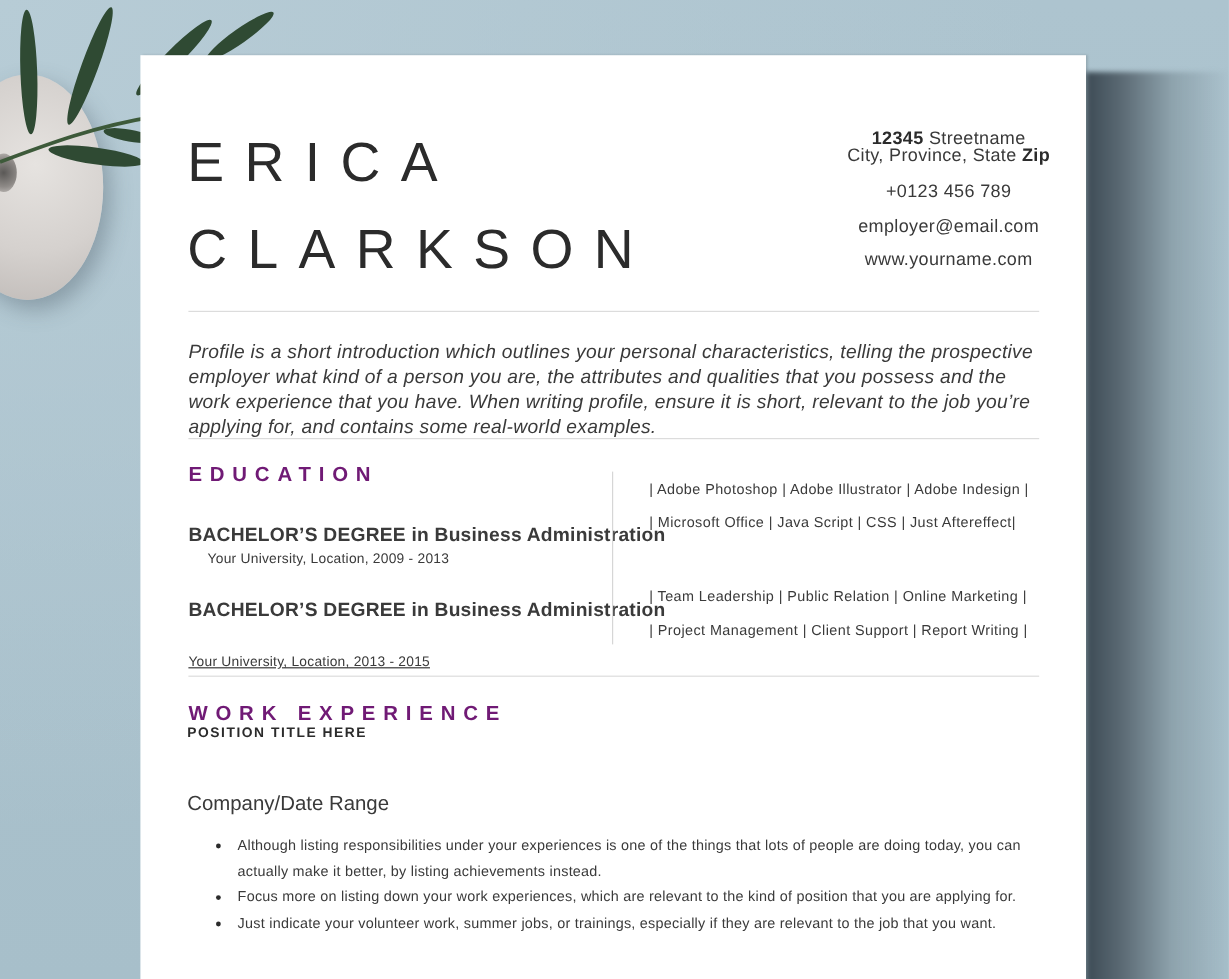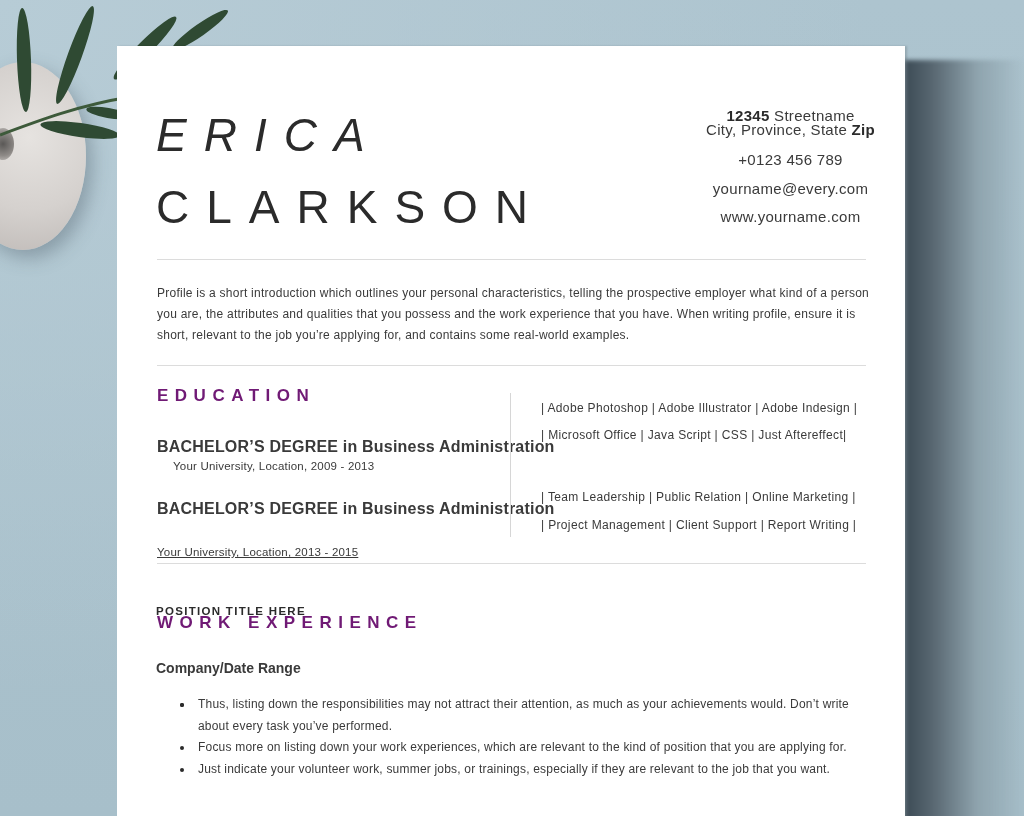--- a/index.html
+++ b/index.html
@@ -49,21 +49,21 @@
     text-align: center; font-size: 15px; color: #3a3a3a; line-height: 14px;
     letter-spacing: 0.3px;
   }
   .contact .row { display: block; }
   .contact b { font-weight: 700; color: #2b2b2b; }
   .hr {
     position: absolute; left: 157px; width: 709px; height: 1px; background: #dcdcdc;
   }
   .profile {
     position: absolute; left: 157px; top: 283px; width: 712px;
-    font-size: 12px; line-height: 21px; color: #3a3a3a; letter-spacing: 0.25px;
+    font-size: 16px; line-height: 21px; color: #3a3a3a; letter-spacing: 0.25px; font-style: italic;
   }
   .section-title {
     position: absolute; left: 157px;
     font-size: 17px; letter-spacing: 6.5px; color: #701a75; font-weight: 700;
   }
   .edu-title {
     position: absolute; left: 157px; font-size: 16px; font-weight: 700; color: #3a3a3a;
     letter-spacing: 0.2px;
   }
   .edu-sub {
@@ -74,21 +74,21 @@
   }
   .skill {
     position: absolute; left: 541px; font-size: 12px; color: #3a3a3a; letter-spacing: 0.35px;
     white-space: nowrap;
   }
   .pos-title {
     position: absolute; left: 156px; top: 605px; font-size: 11.5px; font-weight: 700;
     letter-spacing: 1.3px; color: #2b2b2b;
   }
   .company {
-    position: absolute; left: 156px; top: 660px; font-size: 14px; font-weight: 700; color: #3a3a3a;
+    position: absolute; left: 156px; top: 660px; font-size: 17px; font-weight: 400; color: #3a3a3a;
   }
   .bullets {
     position: absolute; left: 180px; top: 694px; width: 690px;
     list-style: none; font-size: 12px; line-height: 21.5px; color: #3a3a3a; letter-spacing: 0.2px;
   }
   .bullets li { position: relative; padding-left: 18px; }
   .bullets li .dot {
     position: absolute; left: 0; top: 9px; width: 4px; height: 4px; border-radius: 50%; background: #2b2b2b;
   }
 </style>
@@ -108,28 +108,28 @@
     <ellipse cx="75" cy="55" rx="7" ry="52" transform="rotate(20 75 55)"></ellipse>
     <ellipse cx="145" cy="48" rx="7" ry="44" transform="rotate(45 145 48)"></ellipse>
     <ellipse cx="200" cy="30" rx="6" ry="34" transform="rotate(55 200 30)"></ellipse>
     <ellipse cx="80" cy="130" rx="40" ry="7" transform="rotate(8 80 130)"></ellipse>
     <ellipse cx="108" cy="113" rx="22" ry="5" transform="rotate(10 108 113)"></ellipse>
   </g>
 </svg>
 
 <div class="paper"></div>
 
-<div class="name-line" style="top:112px;font-style:italic;">ERICA</div>
+<div class="name-line" style="top:112px;">ERICA</div>
 <div class="name-line" style="top:184px;">CLARKSON</div>
 
 <div class="contact">
   <span class="row"><b>12345</b><span> Streetname</span></span>
   <span class="row"><span>City, Province, State </span><b>Zip</b></span>
   <span class="row" style="margin-top:16px;">+0123 456 789</span>
-  <span class="row" style="margin-top:15px;">yourname@every.com</span>
+  <span class="row" style="margin-top:15px;">employer@email.com</span>
   <span class="row" style="margin-top:14px;">www.yourname.com</span>
 </div>
 
 <div class="hr" style="top:259px;"></div>
 
 <p class="profile">Profile is a short introduction which outlines your personal characteristics, telling the prospective employer what kind of a person you are, the attributes and qualities that you possess and the work experience that you have. When writing profile, ensure it is short, relevant to the job you’re applying for, and contains some real-world examples.</p>
 
 <div class="hr" style="top:365px;"></div>
 
 <div class="section-title" style="top:386px;">EDUCATION</div>
@@ -141,23 +141,22 @@
 
 <div class="vline"></div>
 
 <div class="skill" style="top:401px;text-align:center;">| Adobe Photoshop | Adobe Illustrator | Adobe Indesign |</div>
 <div class="skill" style="top:428px;">| Microsoft Office | Java Script | CSS | Just Aftereffect|</div>
 <div class="skill" style="top:490px;">| Team Leadership | Public Relation | Online Marketing |</div>
 <div class="skill" style="top:518px;">| Project Management | Client Support | Report Writing |</div>
 
 <div class="hr" style="top:563px;"></div>
 
-<div class="section-title" style="top:585px;margin-top:28px;">WORK EXPERIENCE</div>
+<div class="section-title" style="top:585px;">WORK EXPERIENCE</div>
 
 <div class="pos-title">POSITION TITLE HERE</div>
 <div class="company">Company/Date Range</div>
 
 <ul class="bullets">
-  <li><span class="dot"></span></li>
-  <li><span class="dot"></span><span>Thus, listing down the responsibilities may not attract their attention, as much as your achievements would. Don’t write about every task you’ve performed.</span></li>
+  <li><span class="dot"></span><span>Although listing responsibilities under your experiences is one of the things that lots of people are doing today, you can actually make it better, by listing achievements instead.</span></li>
   <li><span class="dot"></span><span>Focus more on listing down your work experiences, which are relevant to the kind of position that you are applying for.</span></li>
   <li><span class="dot"></span><span>Just indicate your volunteer work, summer jobs, or trainings, especially if they are relevant to the job that you want.</span></li>
 </ul>
 
 </body></html>

